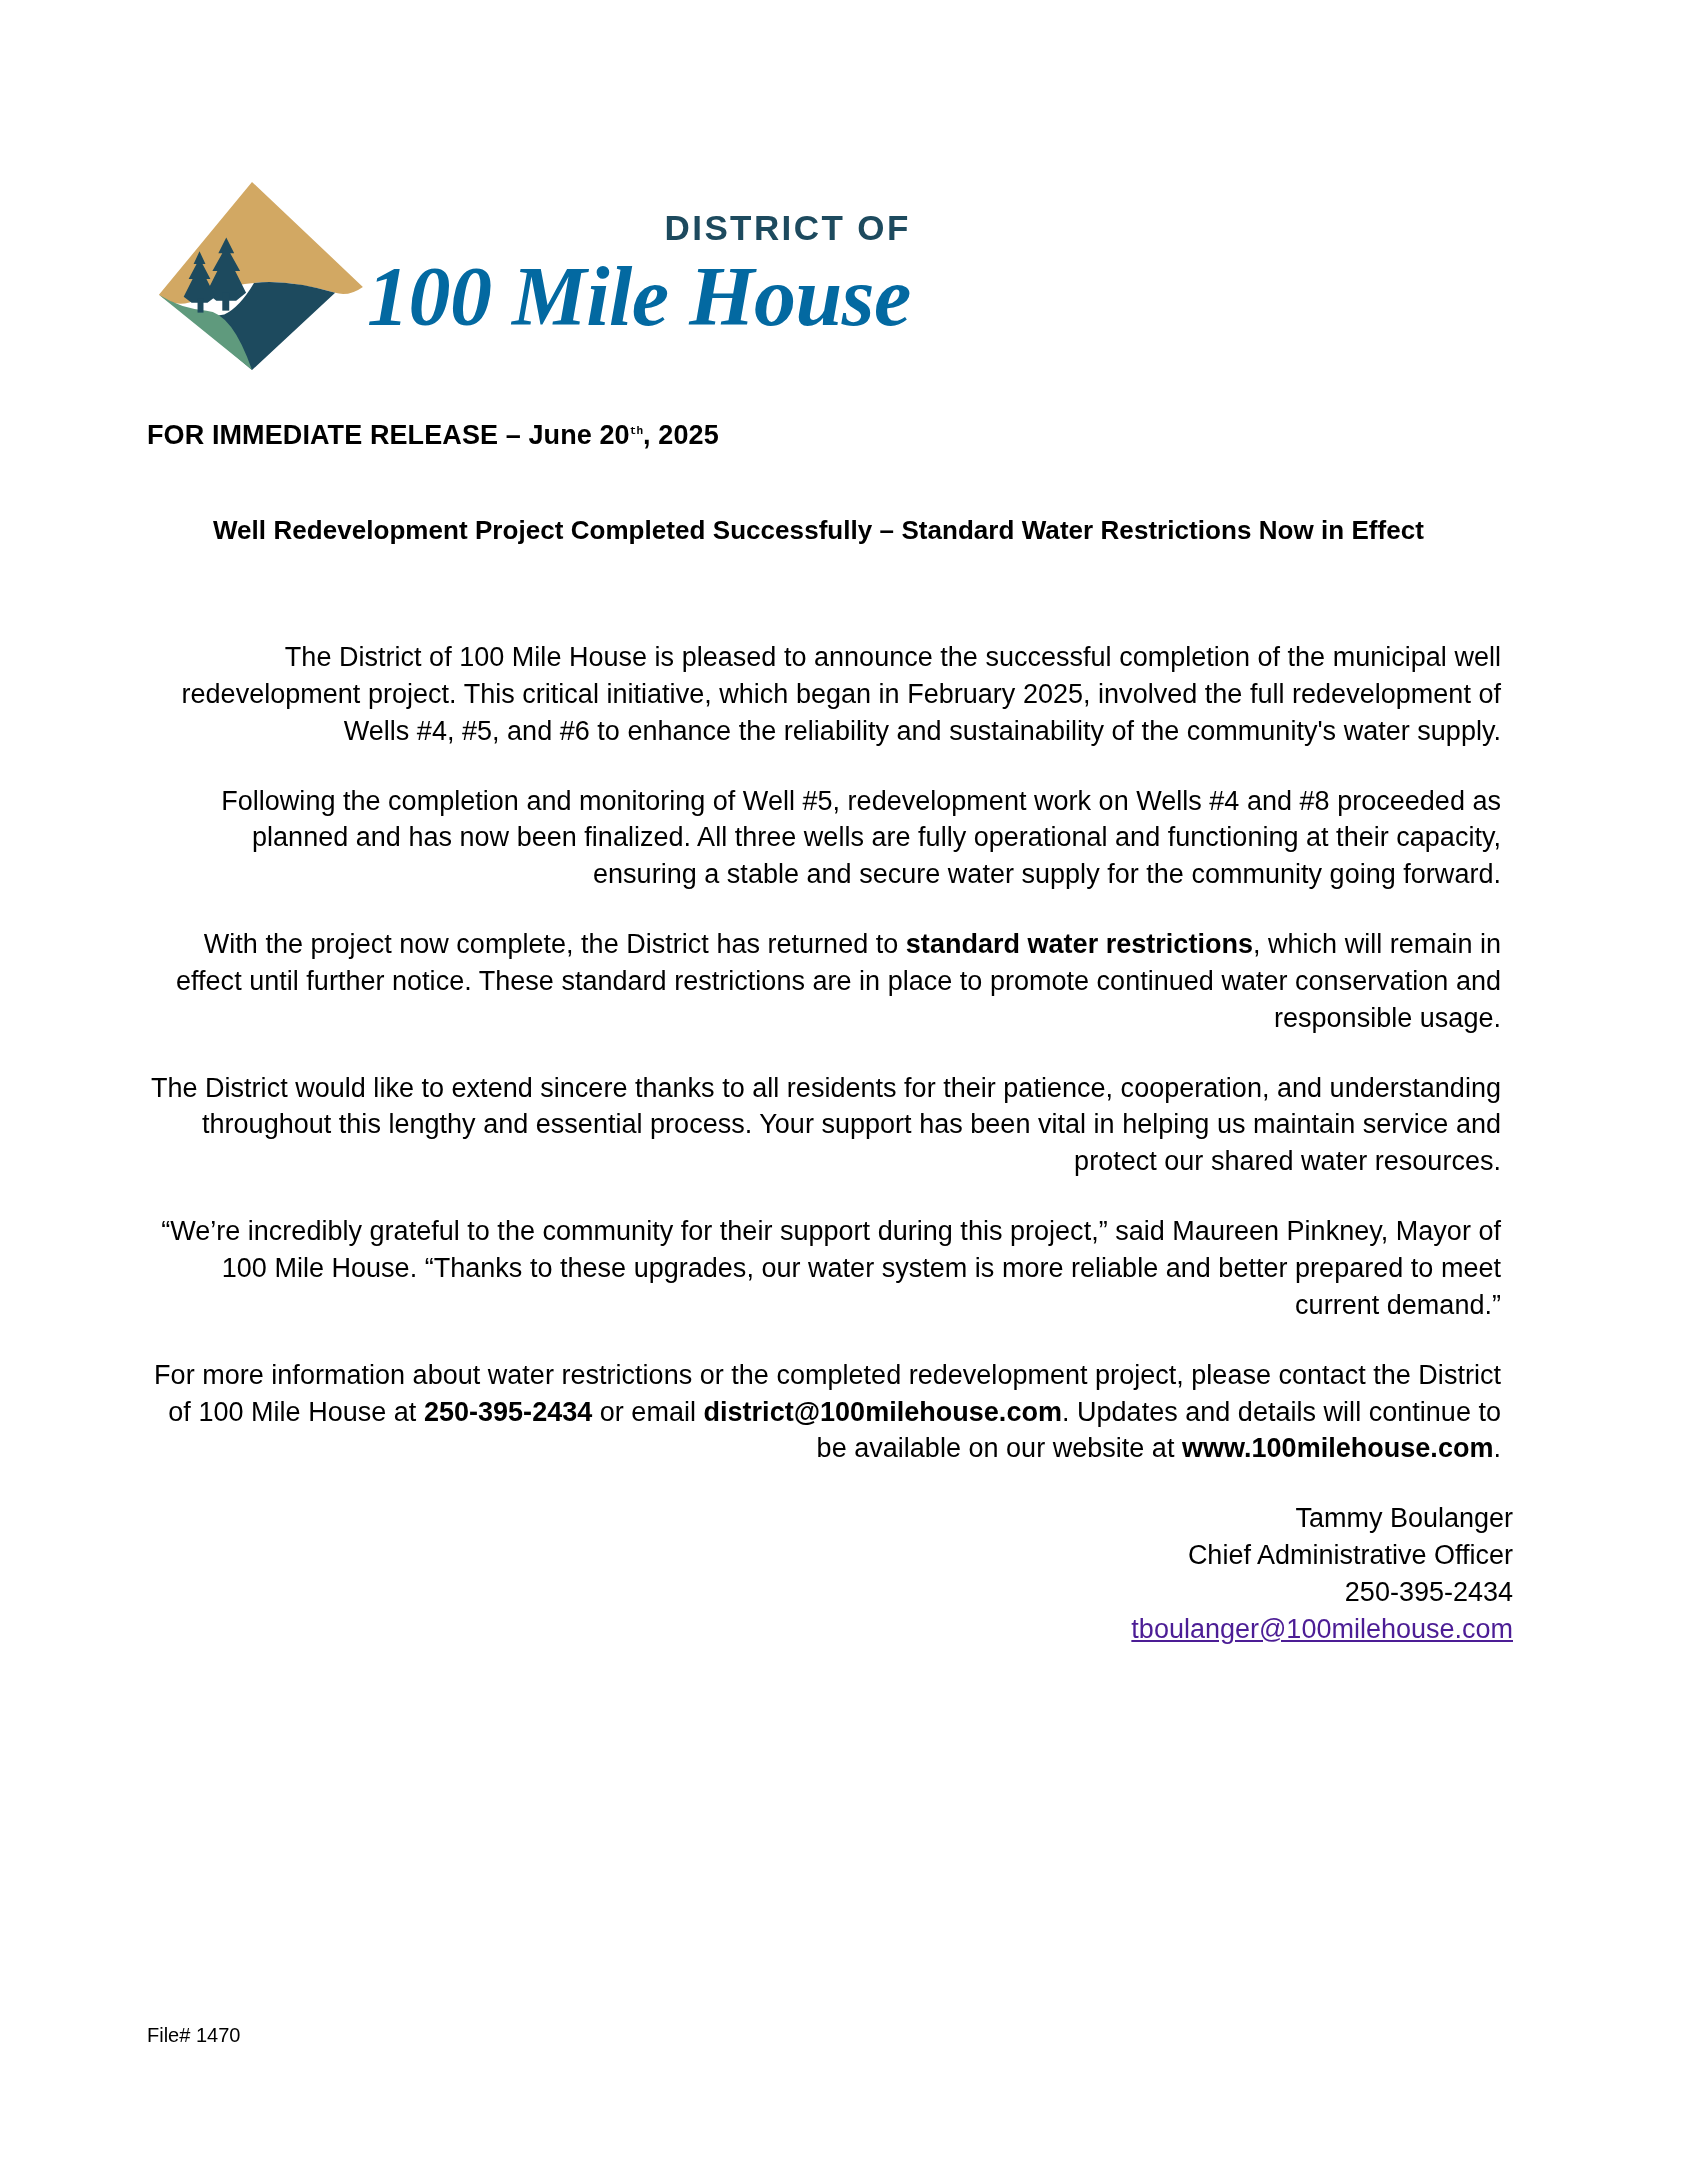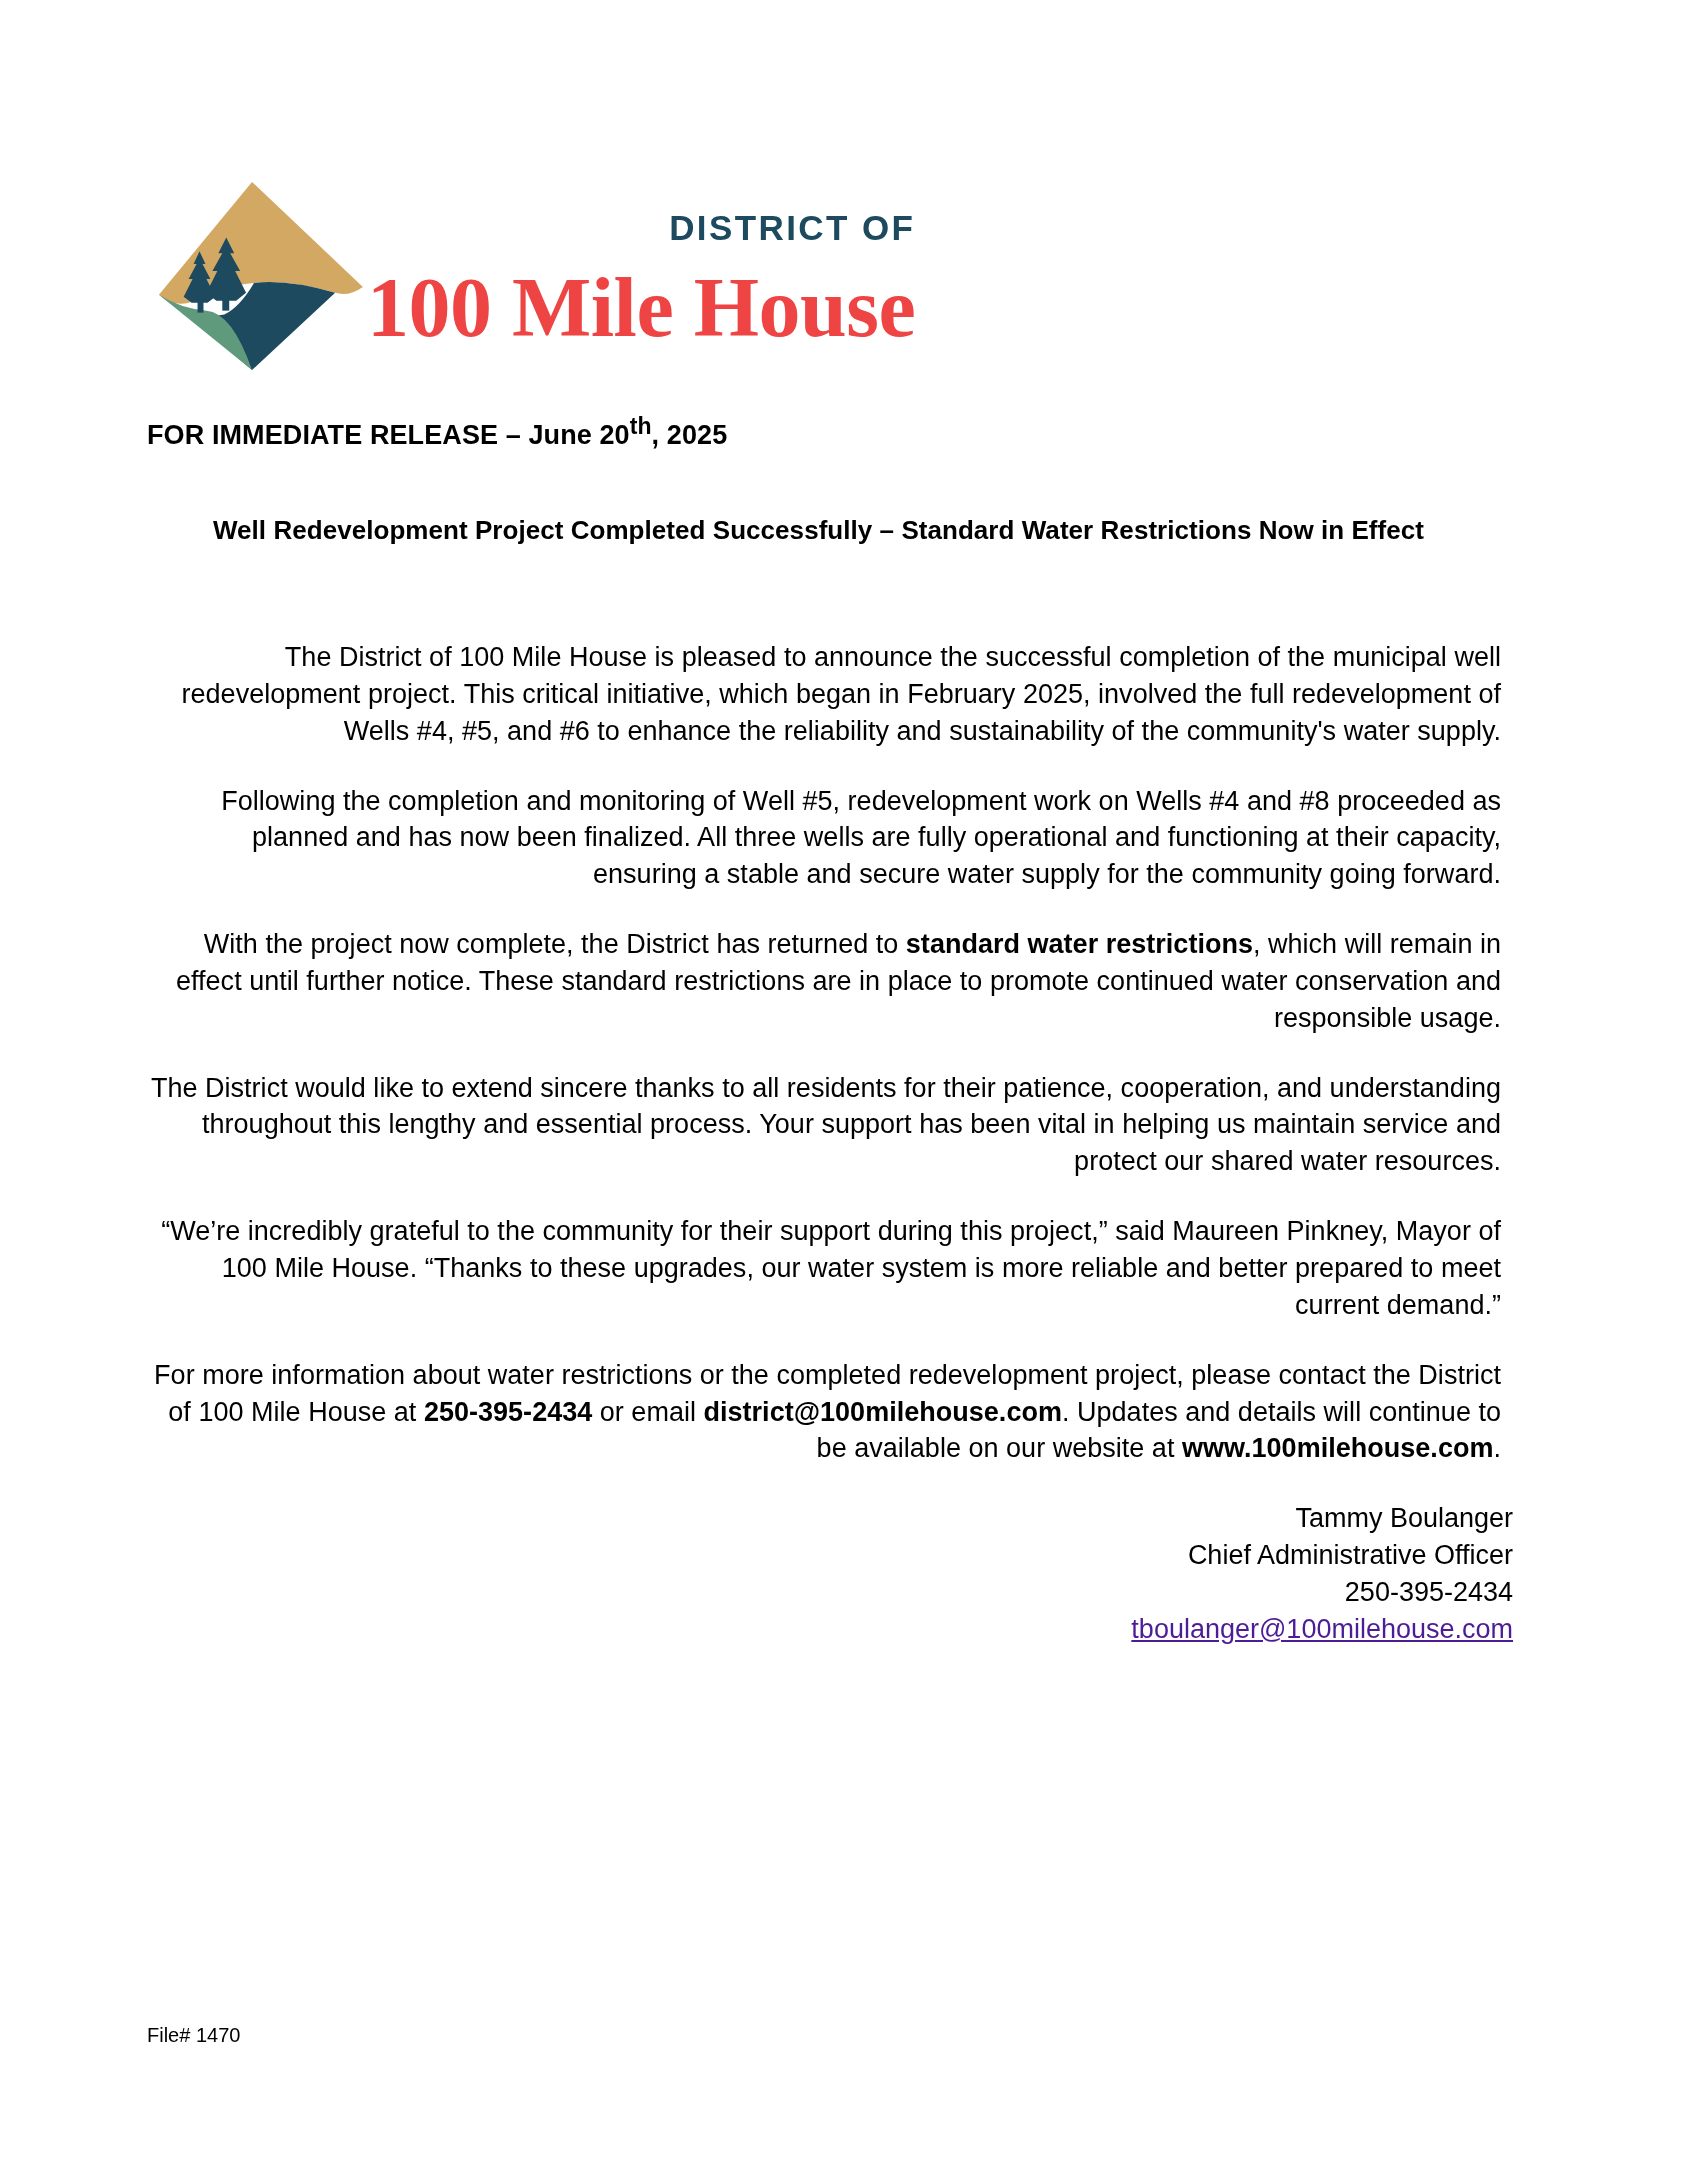--- a/index.html
+++ b/index.html
@@ -47,39 +47,41 @@
     font-size: 35px;
     letter-spacing: 2.4px;
     color: #1d4a5e;
     line-height: 1;
     margin-left: 5px;
   }
   .logo-name {
     font-family: "Liberation Serif", serif;
     font-weight: bold;
     font-size: 84px;
-    color: #ef4444;
+    color: #0369a1;
     line-height: 1.06;
-    margin-top: 18px;
+    margin-top: 7px;
     letter-spacing: -0.5px;
+    font-style: italic;
   }
 
   
   .release-line {
     position: absolute;
     left: 147px;
     top: 420px;
     font-size: 27px;
     font-weight: bold;
     letter-spacing: 0.1px;
   }
   .release-line sup {
-    font-size: 23px;
+    font-size: 11px;
     vertical-align: super;
     line-height: 0;
+    font-family: Liberation Mono, monospace;
   }
 
   .headline {
     position: absolute;
     left: 147px;
     top: 513px;
     width: 1277px;
     font-size: 26px;
     font-weight: bold;
     line-height: 1.32;

